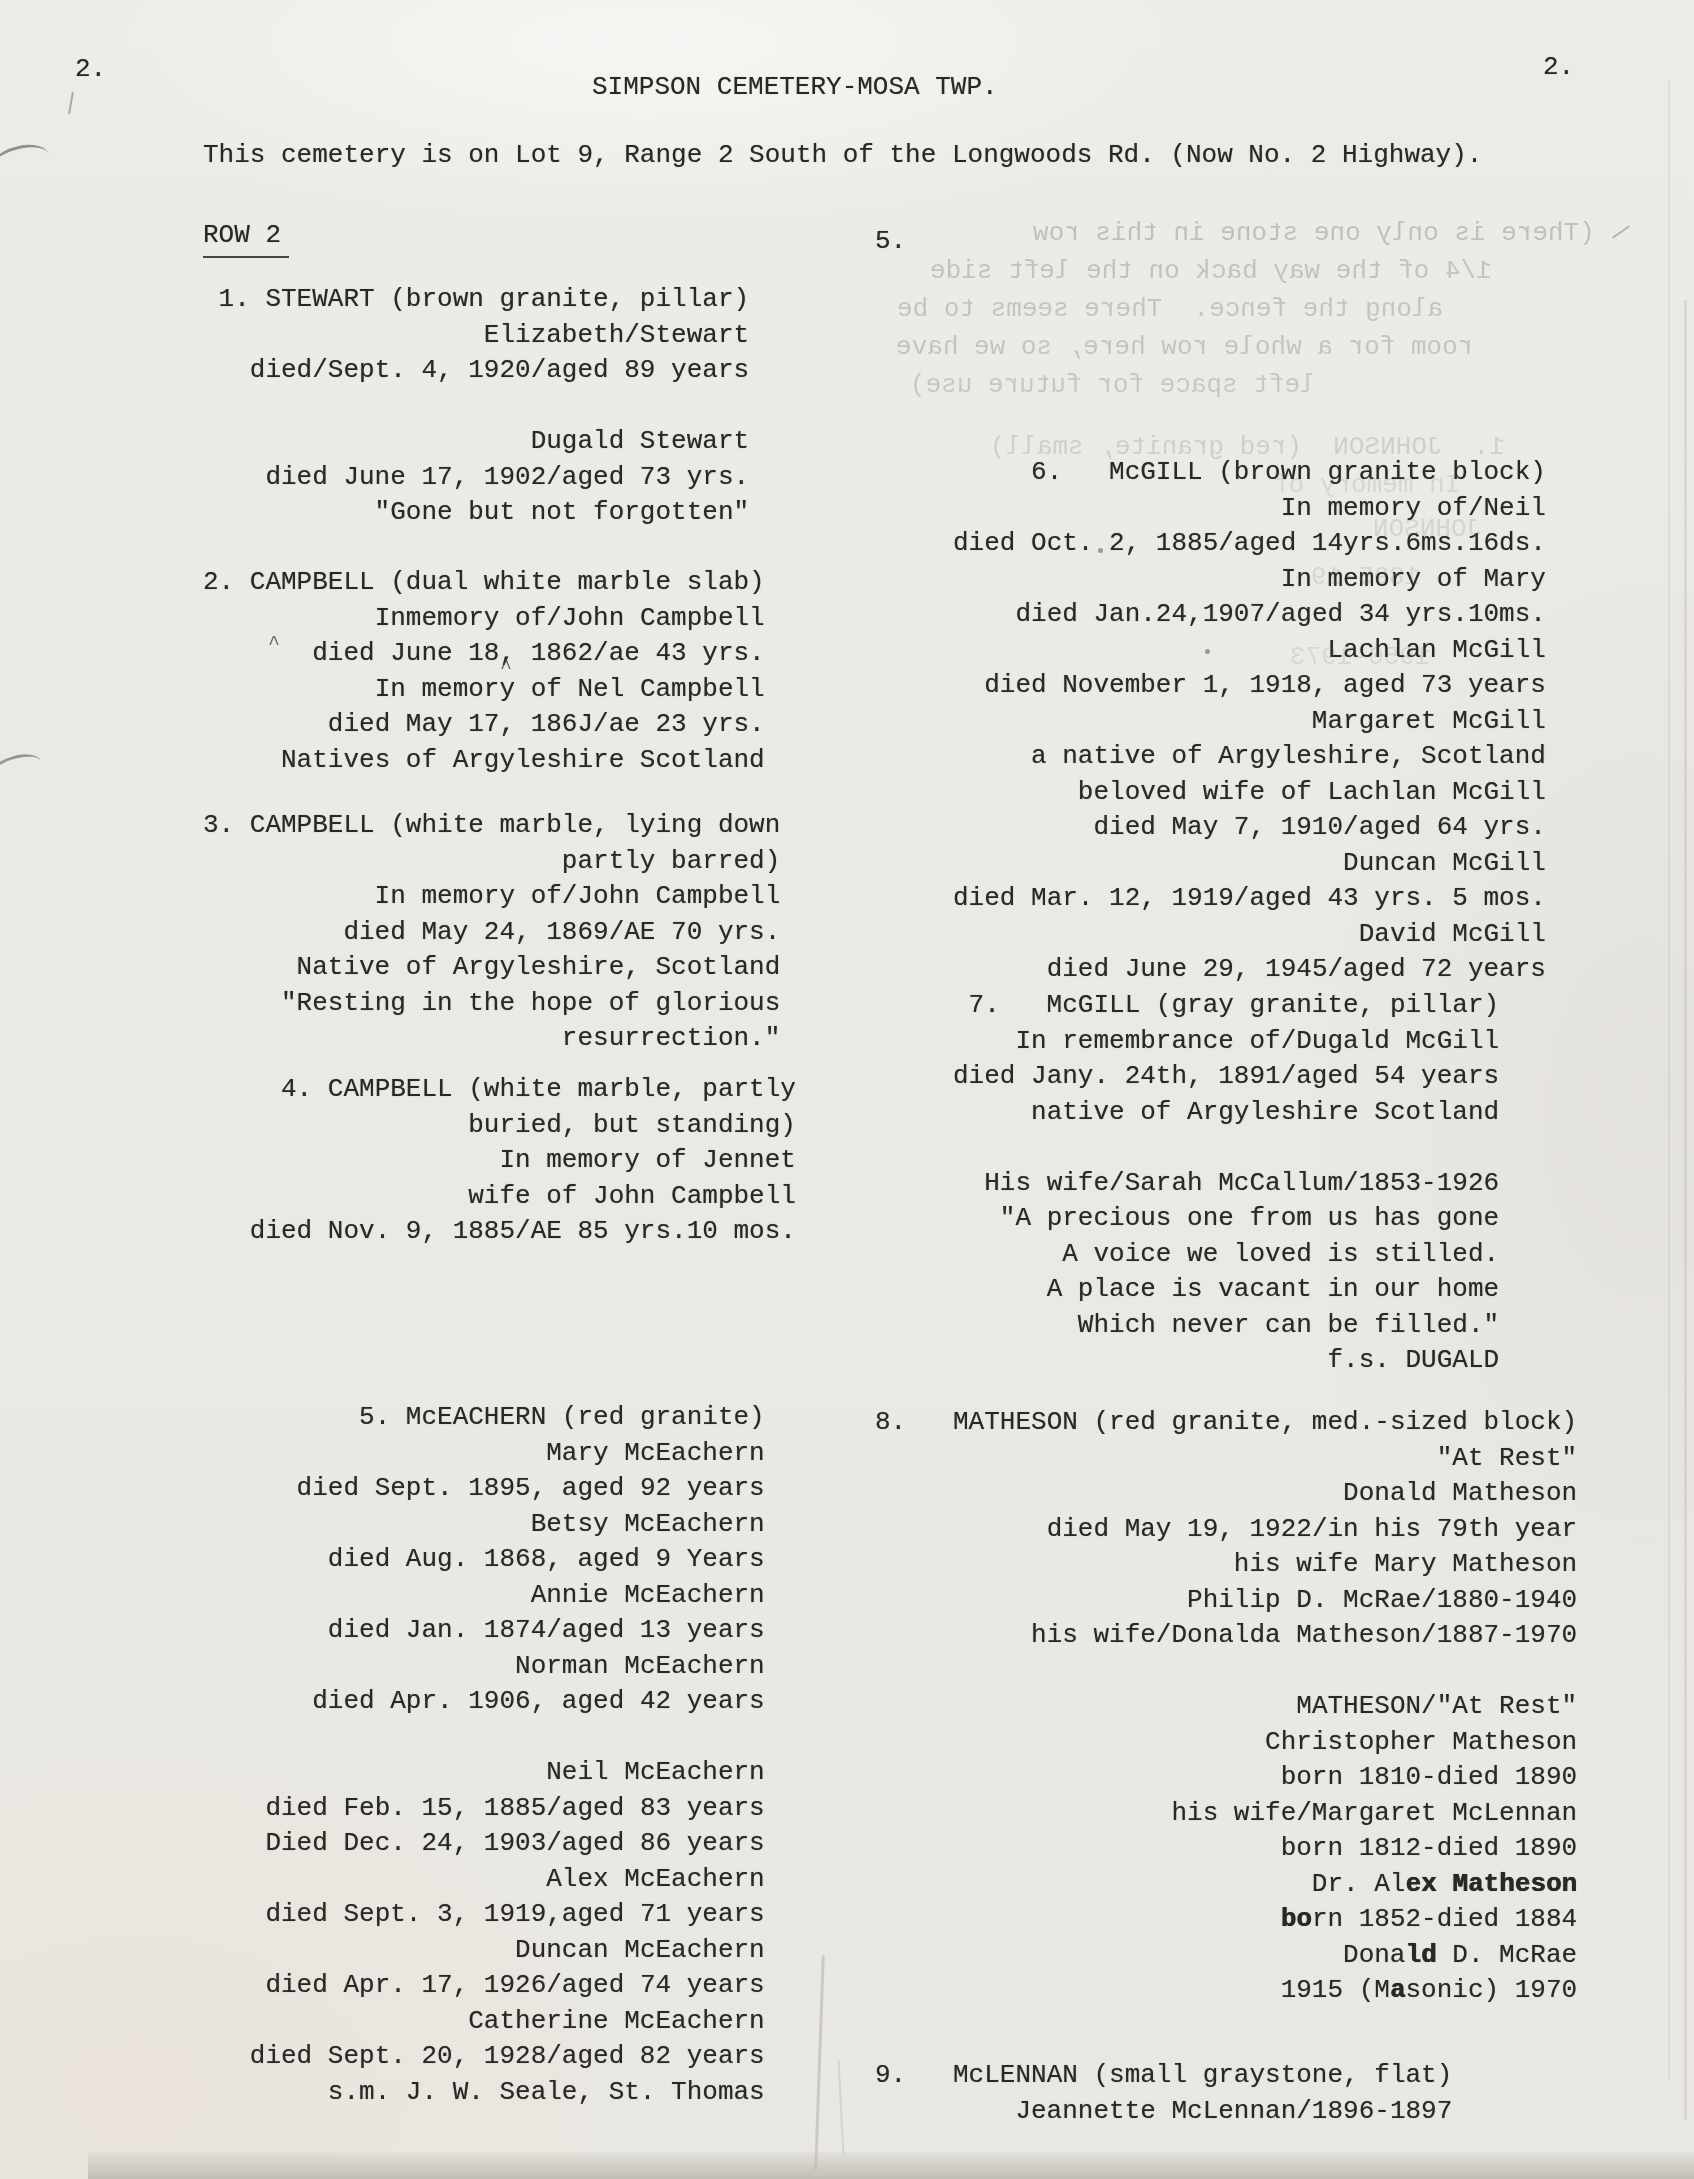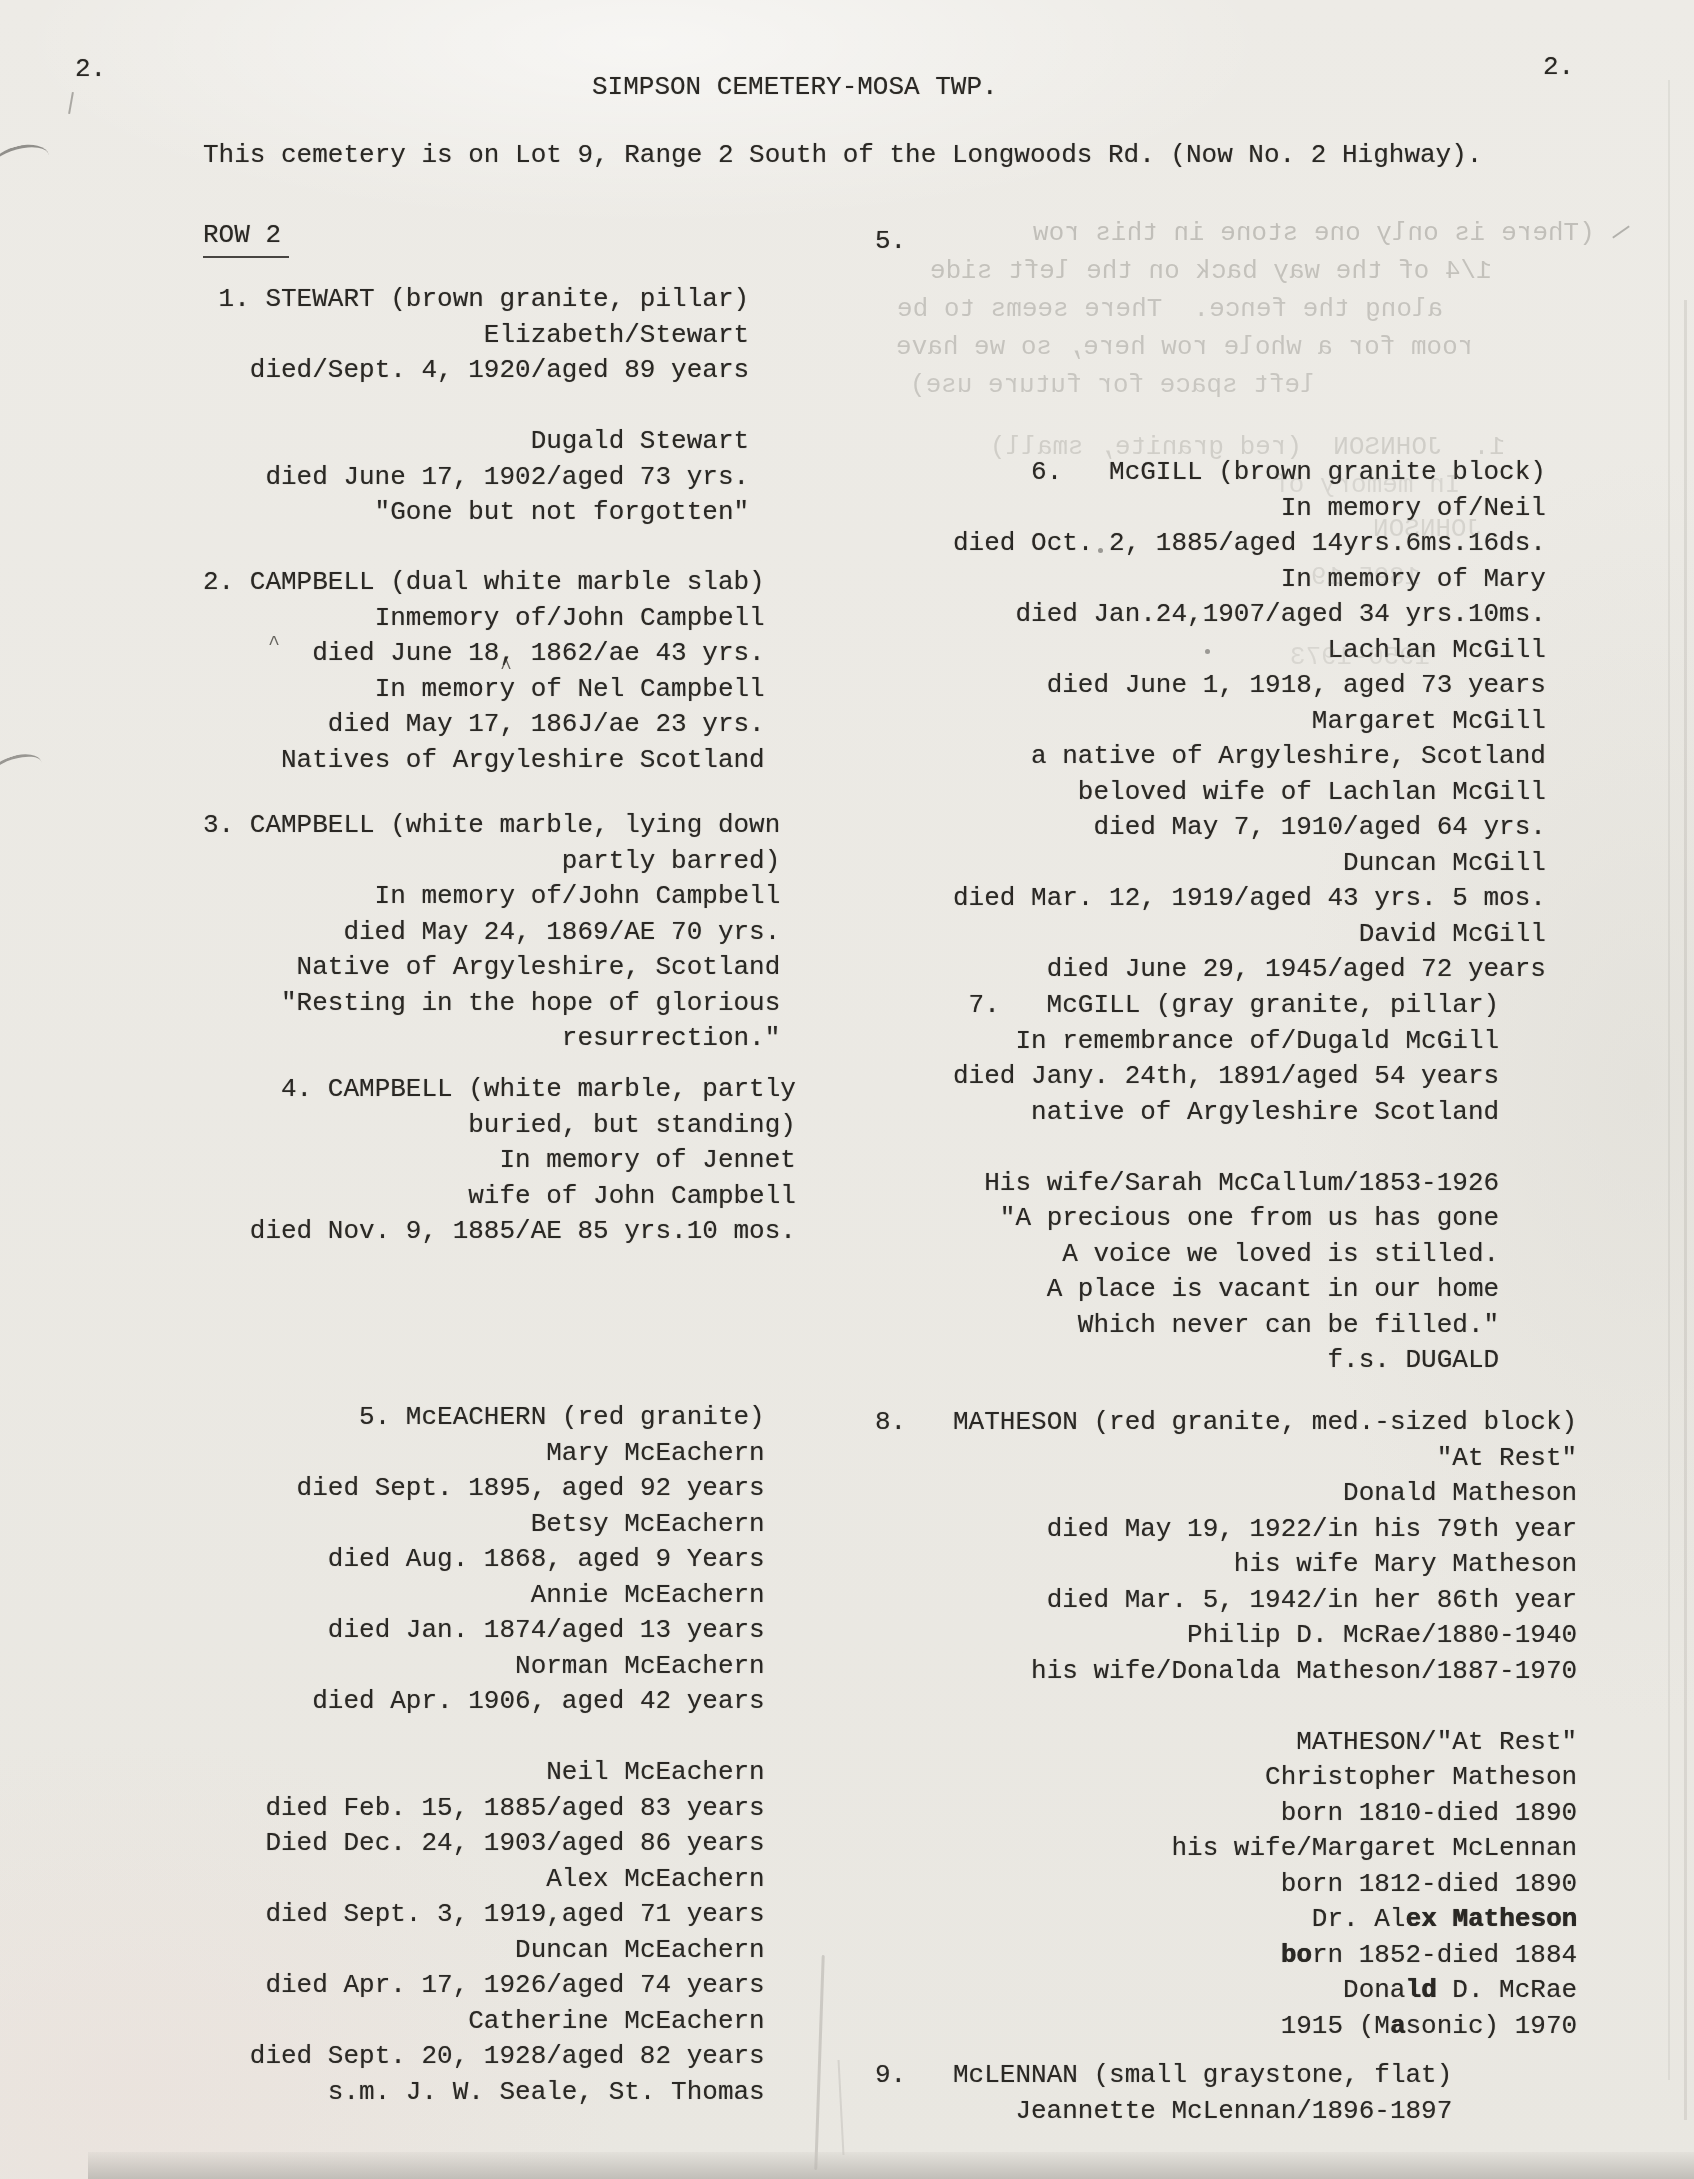--- a/index.html
+++ b/index.html
@@ -107,21 +107,21 @@
         <div class="tline">   died Sept. 20, 1928/aged 82 years</div>
         <div class="tline">   s.m. J. W. Seale, St. Thomas</div>
       </div>
       <div class="entry" style="left: 875px; top: 455px;">
         <div class="tline">6.   McGILL (brown granite block)</div>
         <div class="tline">     In memory of/Neil</div>
         <div class="tline">     died Oct. 2, 1885/aged 14yrs.6ms.16ds.</div>
         <div class="tline">     In memory of Mary</div>
         <div class="tline">     died Jan.24,1907/aged 34 yrs.10ms.</div>
         <div class="tline">     Lachlan McGill</div>
-        <div class="tline">     died June 1, 1918, aged 73 years</div>
+        <div class="tline">     died November 1, 1918, aged 73 years</div>
         <div class="tline">     Margaret McGill</div>
         <div class="tline">     a native of Argyleshire, Scotland</div>
         <div class="tline">     beloved wife of Lachlan McGill</div>
         <div class="tline">     died May 7, 1910/aged 64 yrs.</div>
         <div class="tline">     Duncan McGill</div>
         <div class="tline">     died Mar. 12, 1919/aged 43 yrs. 5 mos.</div>
         <div class="tline">     David McGill</div>
         <div class="tline">     died June 29, 1945/aged 72 years</div>
       </div>
       <div class="entry" style="left: 875px; top: 988px;">
@@ -136,21 +136,20 @@
         <div class="tline">      A place is vacant in our home</div>
         <div class="tline">      Which never can be filled."</div>
         <div class="tline">     f.s. DUGALD</div>
       </div>
       <div class="entry" style="left: 875px; top: 1405px;">
         <div class="tline">8.   MATHESON (red granite, med.-sized block)</div>
         <div class="tline">     "At Rest"</div>
         <div class="tline">     Donald Matheson</div>
         <div class="tline">     died May 19, 1922/in his 79th year</div>
         <div class="tline">     his wife Mary Matheson</div>
-        <div class="tline">     died Mar. 5, 1942/in her 86th year</div>
         <div class="tline">     Philip D. McRae/1880-1940</div>
         <div class="tline">     his wife/Donalda Matheson/1887-1970</div>
         <div class="tline">&nbsp;</div>
         <div class="tline">     MATHESON/"At Rest"</div>
         <div class="tline">     Christopher Matheson</div>
         <div class="tline">     born 1810-died 1890</div>
         <div class="tline">     his wife/Margaret McLennan</div>
         <div class="tline">     born 1812-died 1890</div>
         <div class="tline"><span>     Dr. Al</span><span class="overstrike">ex Matheson</span></div>
         <div class="tline"><span>     </span><span class="overstrike">bo</span><span>rn 1852-died 1884</span></div>

